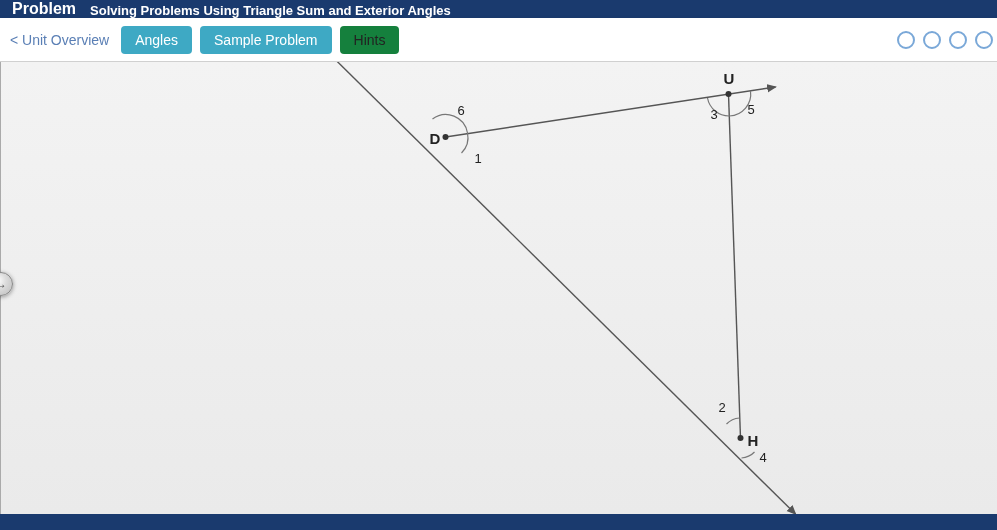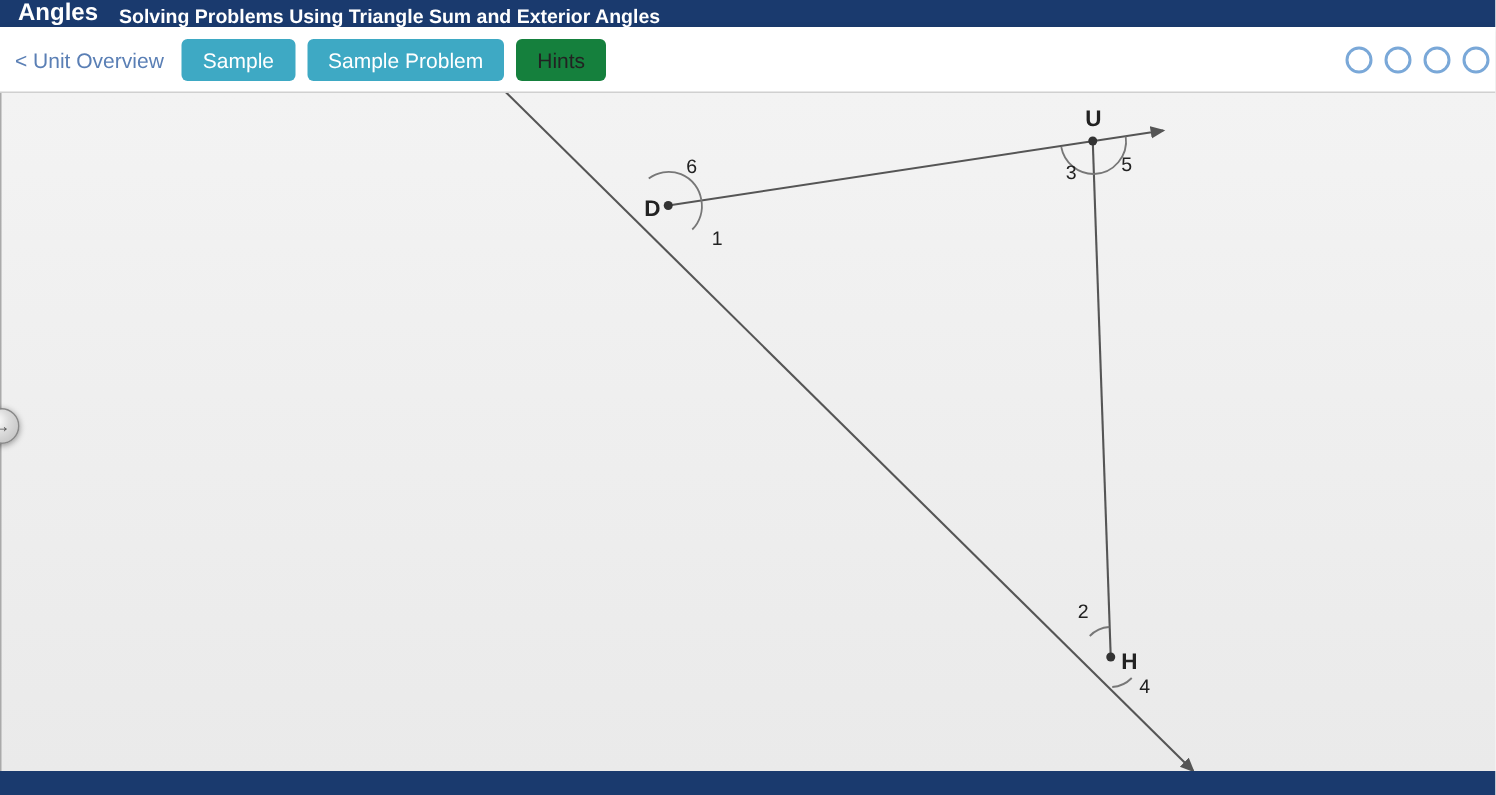--- a/index.html
+++ b/index.html
@@ -109,27 +109,27 @@
     .arrowhead { fill: #555; }
     .bottom-strip {
       position:absolute; bottom:0; left:0; right:0; height:16px;
       background:#1a3a6e;
     }
   </style>
 </head>
 <body>
 
 <div class="top-banner">
-  <span class="brand">Angles</span>
+  <span class="brand">Problem</span>
   <span>Solving Problems Using Triangle Sum and Exterior Angles</span>
 </div>
 
 <div class="tab-bar">
   <span class="link-back">&lt; Unit Overview</span>
-  <button class="btn btn-cyan">Sample</button>
+  <button class="btn btn-cyan">Angles</button>
   <button class="btn btn-cyan">Sample Problem</button>
   <button class="btn btn-amber">Hints</button>
   <div class="progress-circles">
     <span class="circ"></span>
     <span class="circ"></span>
     <span class="circ"></span>
     <span class="circ"></span>
   </div>
 </div>
 

